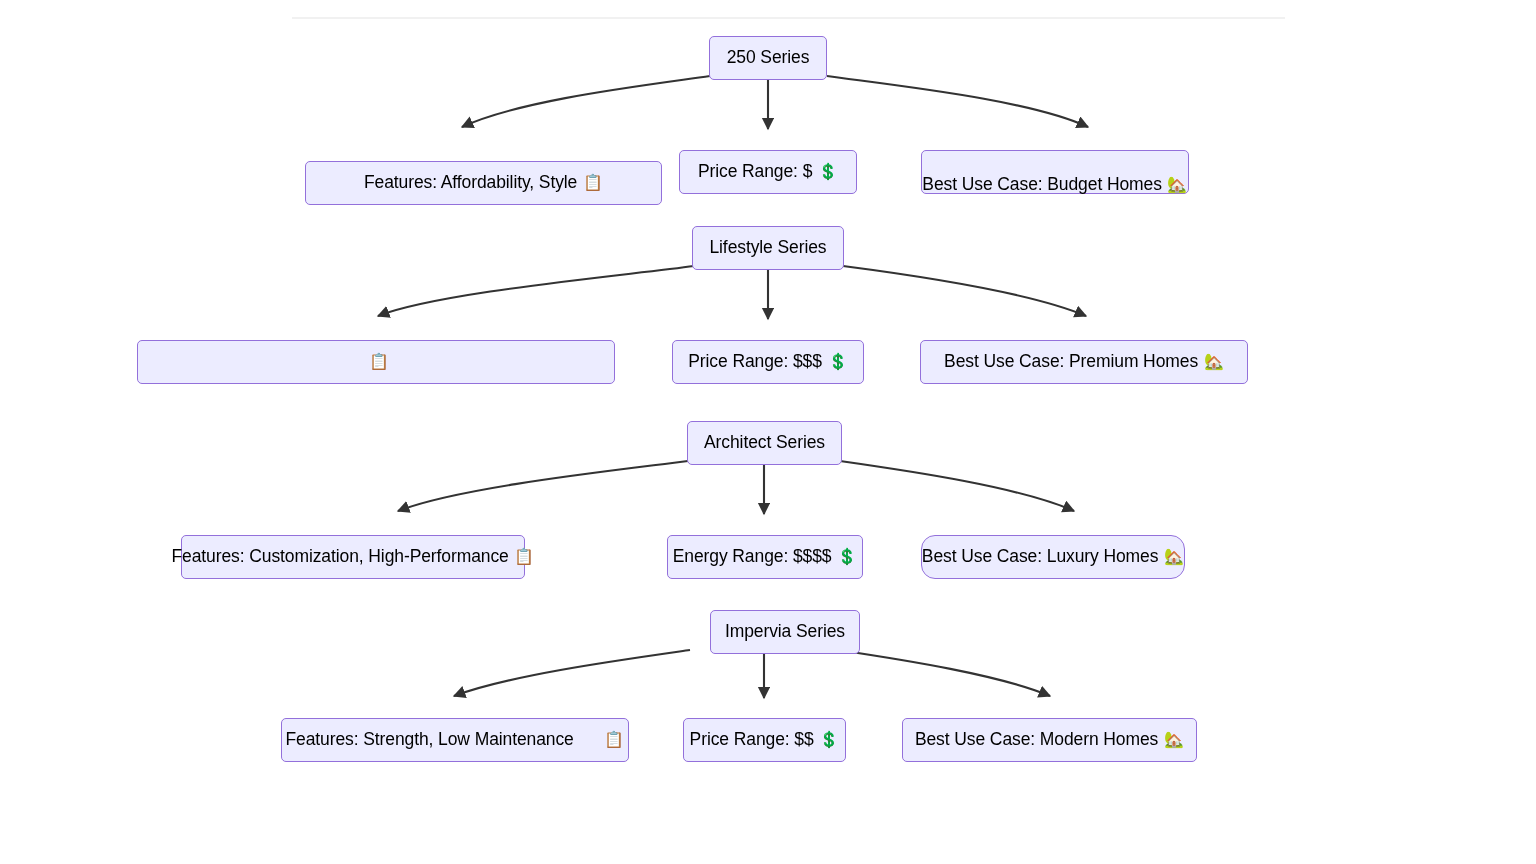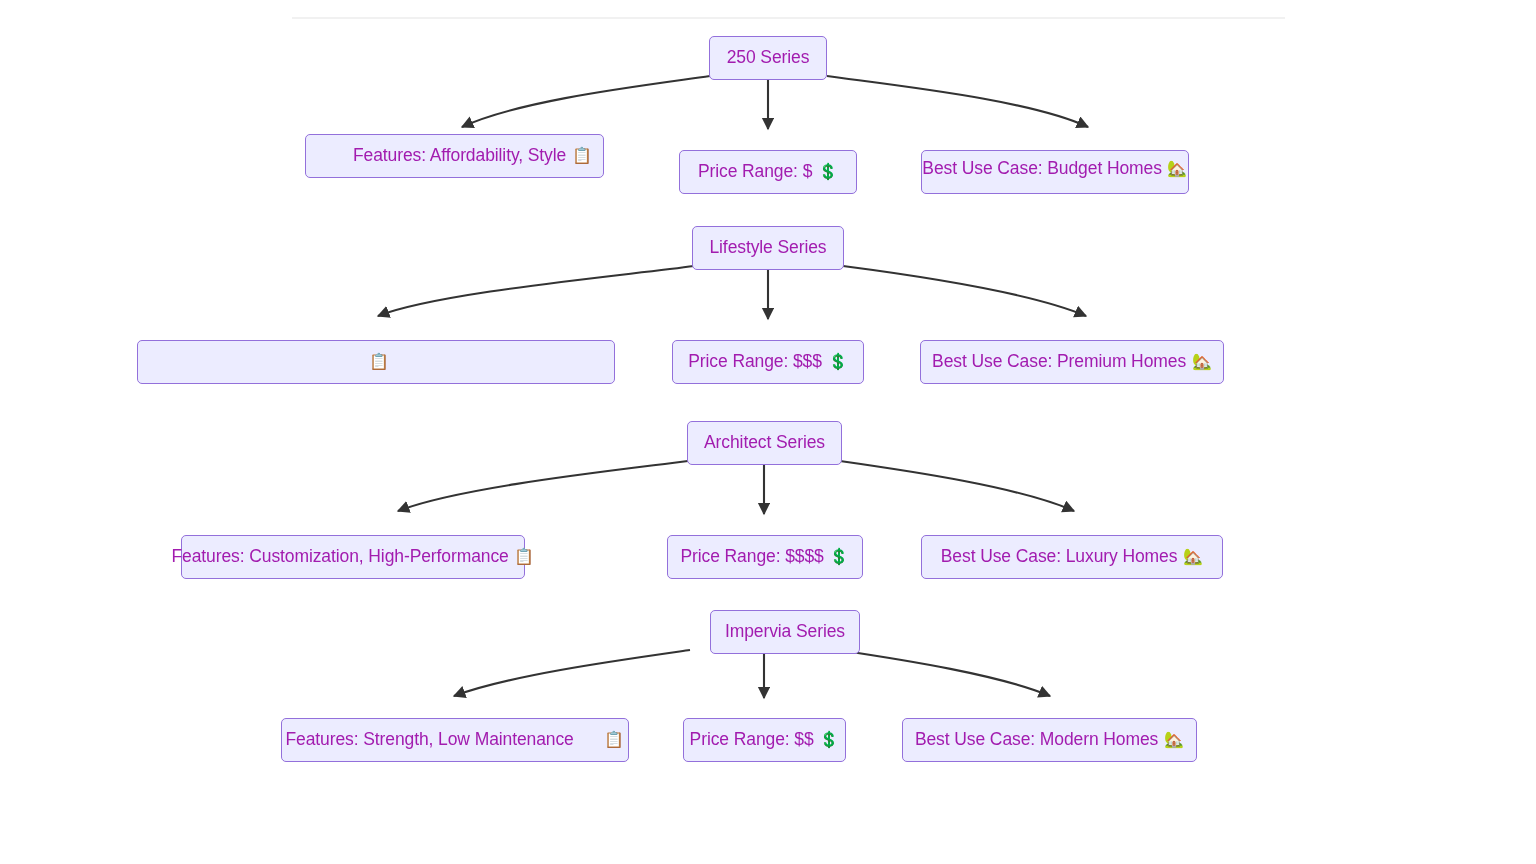--- a/index.html
+++ b/index.html
@@ -37,29 +37,29 @@
     width: 1536px;
     height: 864px;
     pointer-events: none;
   }
   .node {
     position: absolute;
     box-sizing: border-box;
     background: #ECECFF;
     border: 1.3px solid #9370DB;
     border-radius: 5px;
-    color: #a21caf;
+    color: #000000;
     font-size: 17.5px;
     line-height: 1;
     letter-spacing: -0.1px;
     display: flex;
     align-items: center;
     justify-content: center;
     white-space: nowrap;
-    padding: 16px 11px;
+    padding: 0 11px;
     height: 44px;
   }
   .node .emoji {
     font-family: "DejaVu Sans", sans-serif;
     margin-left: 6px;
     font-size: 16px;
     display: inline-block;
   }
   .node .label-text {
     display: inline-block;
@@ -93,21 +93,21 @@
 
     <path d="M 690,650 C 620,660 510,675 454,696" fill="none" stroke="#333333" stroke-width="2.1" marker-end="url(#arrowhead)"></path>
     <path d="M 764,654 L 764,698" fill="none" stroke="#333333" stroke-width="2.1" marker-end="url(#arrowhead)"></path>
     <path d="M 838,650 C 905,660 1000,675 1050,696" fill="none" stroke="#333333" stroke-width="2.1" marker-end="url(#arrowhead)"></path>
   </svg>
 
   <div class="node" style="left:709px; top:36px; width:118px;">
     <span class="label-text">250 Series</span>
   </div>
 
-  <div class="node" style="left:305px; top:134px; width:299px;justify-content:flex-end;">
+  <div class="node" style="left:305px; top:161px; width:357px;">
     <span class="label-text">Features: Affordability, Style</span>
     <span class="emoji">📋</span>
   </div>
 
   <div class="node" style="left:679px; top:150px; width:178px;">
     <span class="label-text">Price Range: $</span>
     <span class="emoji">💲</span>
   </div>
 
   <div class="node" style="left:921px; top:150px; width:268px;align-items:flex-end;">
@@ -121,40 +121,40 @@
 
   <div class="node" style="left:137px; top:340px; width:478px;">
     <span class="emoji">📋</span>
   </div>
 
   <div class="node" style="left:672px; top:340px; width:192px;text-align:right;">
     <span class="label-text">Price Range: $$$</span>
     <span class="emoji">💲</span>
   </div>
 
-  <div class="node" style="left:920px; top:340px; width:304px;">
+  <div class="node" style="left:920px; top:340px; width:328px;">
     <span class="label-text">Best Use Case: Premium Homes</span>
     <span class="emoji">🏡</span>
   </div>
 
   <div class="node" style="left:687px; top:421px; width:155px;">
     <span class="label-text">Architect Series</span>
   </div>
 
   <div class="node" style="left:181px; top:535px; width:344px;">
     <span class="label-text">Features: Customization, High-Performance</span>
     <span class="emoji">📋</span>
   </div>
 
   <div class="node" style="left:667px; top:535px; width:196px;">
-    <span class="label-text">Price Range: $$$$</span>
+    <span class="label-text">Energy Range: $$$$</span>
     <span class="emoji">💲</span>
   </div>
 
-  <div class="node" style="left:921px; top:535px; width:302px;">
+  <div class="node" style="left:921px; top:535px; width:264px;border-radius:14px;">
     <span class="label-text">Best Use Case: Luxury Homes</span>
     <span class="emoji">🏡</span>
   </div>
 
   <div class="node" style="left:690px; top:610px; width:150px;margin-left:20px;">
     <span class="label-text">Impervia Series</span>
   </div>
 
   <div class="node" style="left:281px; top:718px; width:348px;gap:25px;">
     <span class="label-text">Features: Strength, Low Maintenance</span>

